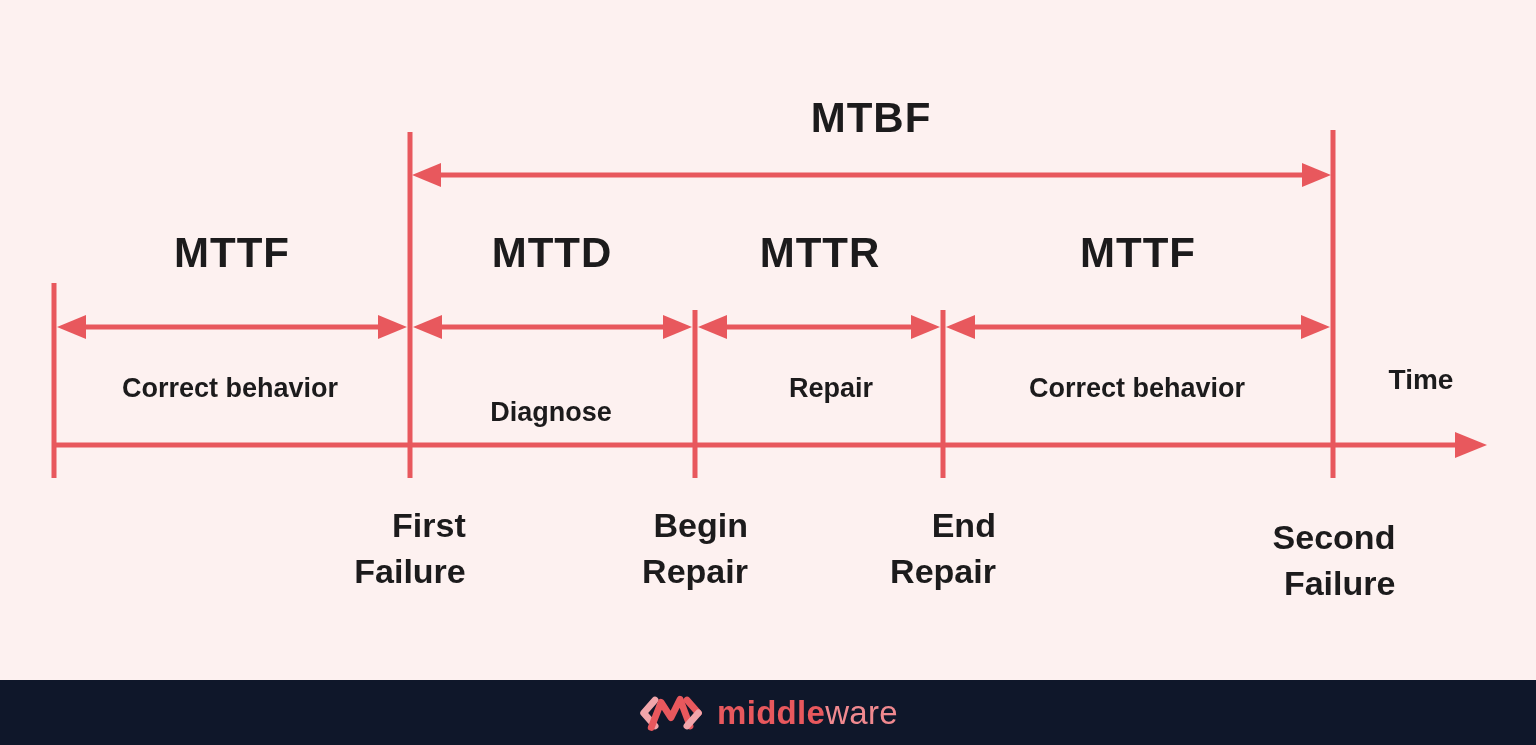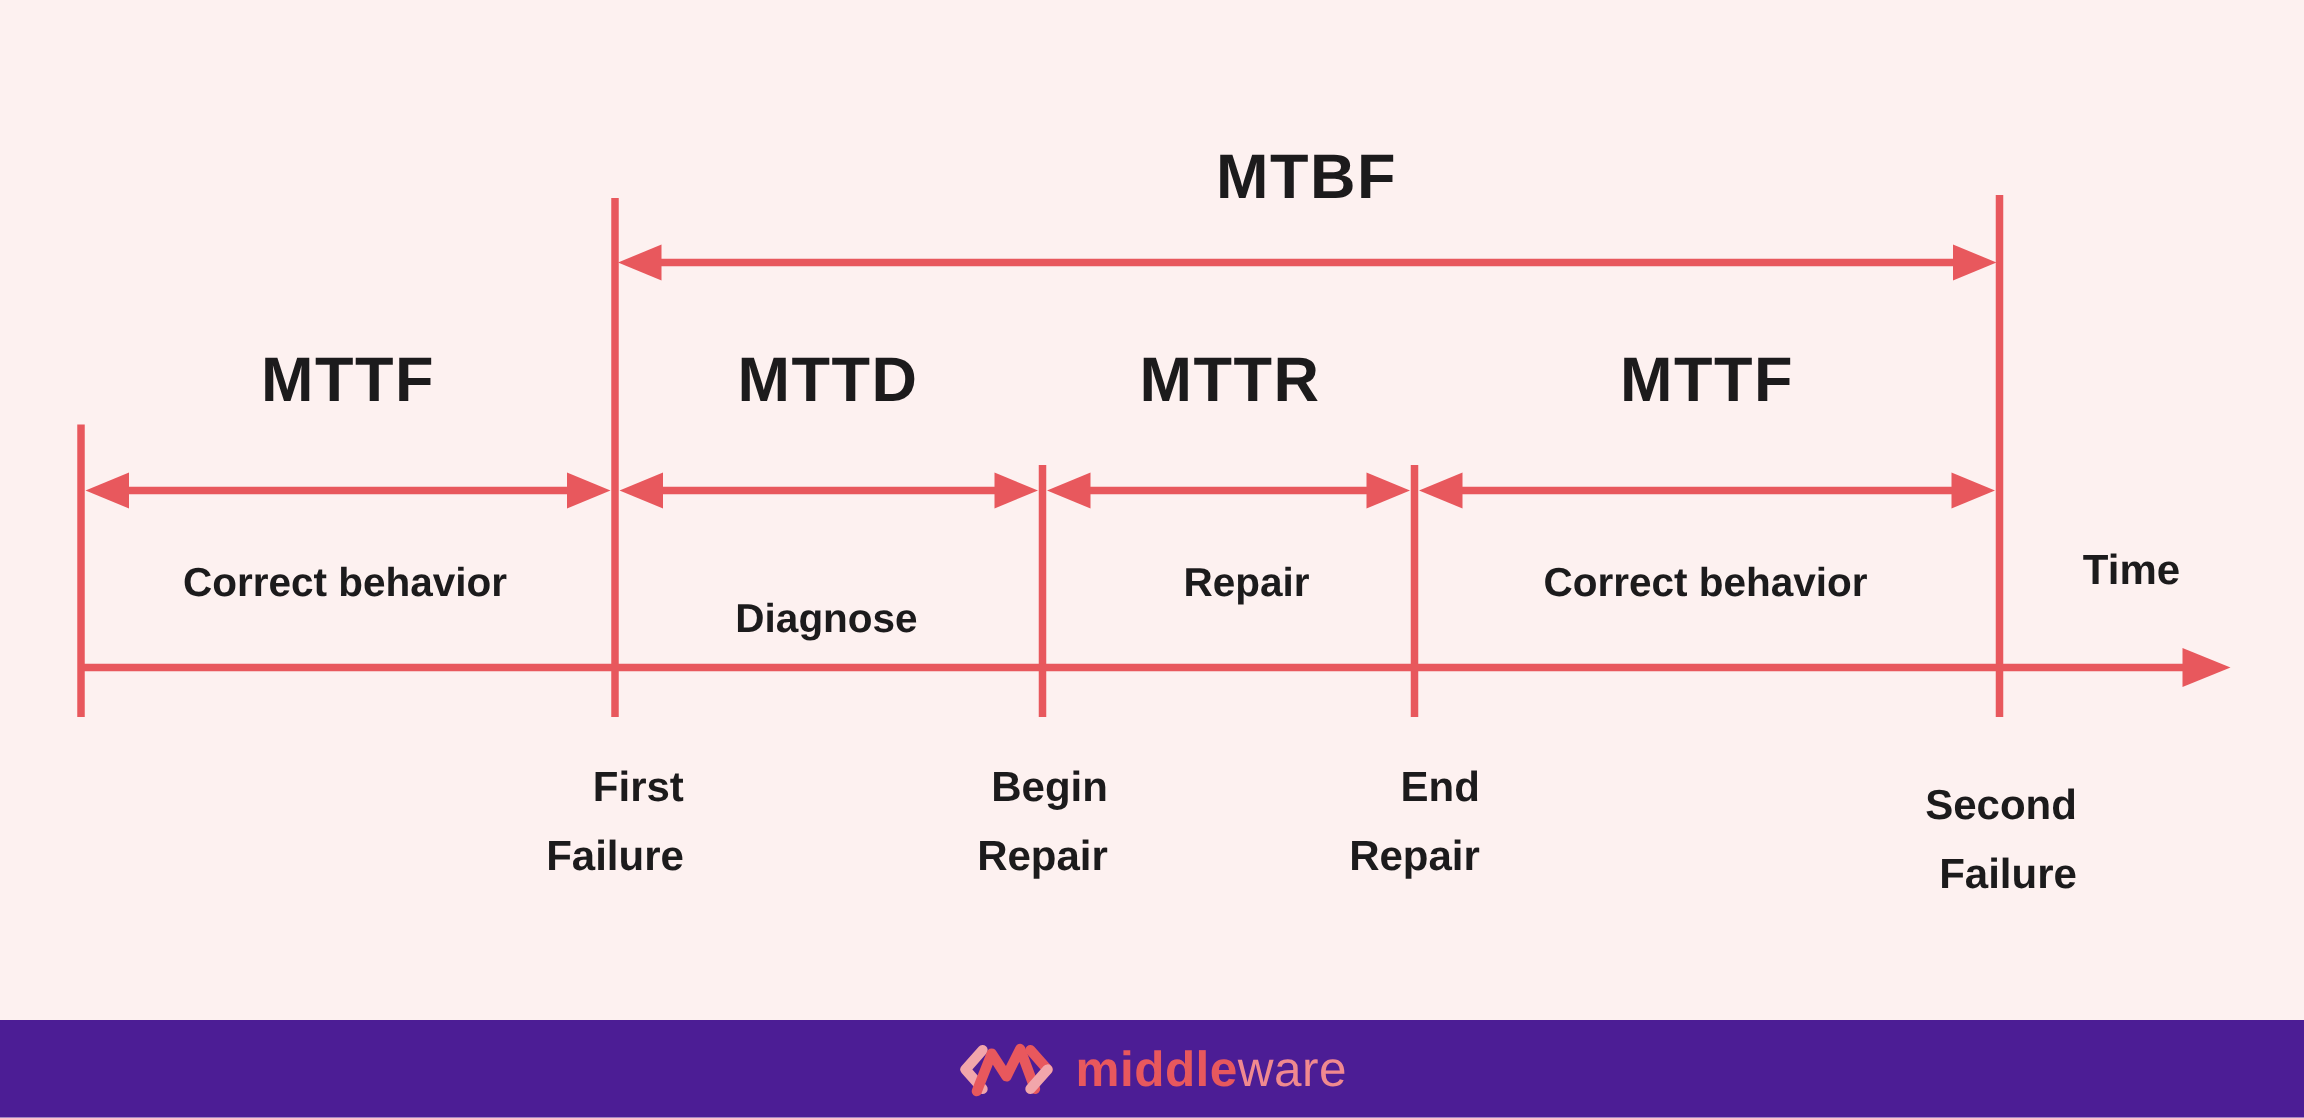--- a/index.html
+++ b/index.html
@@ -15,42 +15,42 @@
 
   .lbl {
     position: absolute;
     color: #1c1b1c;
     transform: translateX(-50%);
     white-space: nowrap;
     text-align: right;
   }
   .big   { font-size: 42px; font-weight: 700; letter-spacing: 1px; line-height: 44px; }
   .cap   { font-size: 27px; font-weight: 700; line-height: 28px; }
-  .mile  { font-size: 28px; font-weight: 700; line-height: 46px; white-space: pre-line; }
+  .mile  { font-size: 34px; font-weight: 700; line-height: 46px; white-space: pre-line; }
   .time  { font-size: 28px; font-weight: 700; }
 
   .lbl-mtbf { left: 871px;  top: 96px;  }
   .seg-l0   { left: 232px;  top: 231px; }
   .seg-l1   { left: 552px;  top: 231px; }
   .seg-l2   { left: 820px;  top: 231px; }
   .seg-l3   { left: 1138px; top: 231px; }
   .seg-c0   { left: 230px;  top: 374px; }
   .seg-c1   { left: 551px;  top: 374px; margin-top: 24px; }
   .seg-c2   { left: 831px;  top: 374px; }
   .seg-c3   { left: 1137px; top: 374px; }
   .mile-0   { left: 410px;  top: 502px; }
   .mile-1   { left: 695px;  top: 502px; }
   .mile-2   { left: 943px;  top: 502px; }
   .mile-3   { left: 1334px; top: 514px; }
   .lbl-time { left: 1421px; top: 364px; }
 
   .footer {
     position: absolute; left: 0; top: 680px;
     width: 1536px; height: 65px;
-    background: #4c1d95;
+    background: #0f172a;
     display: flex; align-items: center; justify-content: center;
     gap: 13px;
   }
   .logo-mark { display: block; }
   .logo-text { font-size: 33px; letter-spacing: 0.3px; line-height: 33px; }
   .logo-bold  { color: #e8585d; font-weight: 700; }
   .logo-light { color: #f0898f; font-weight: 500; }
 </style>
 </head>
 <body>

